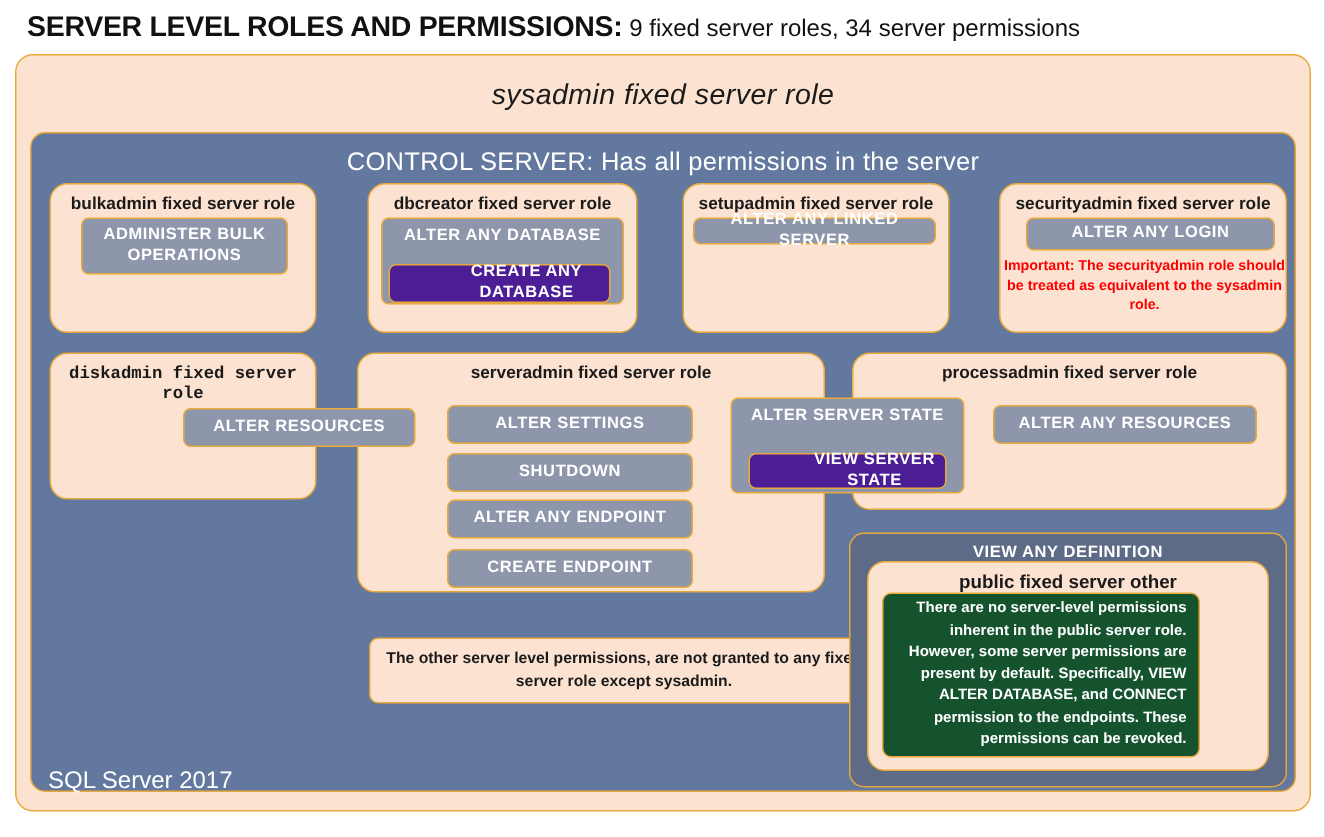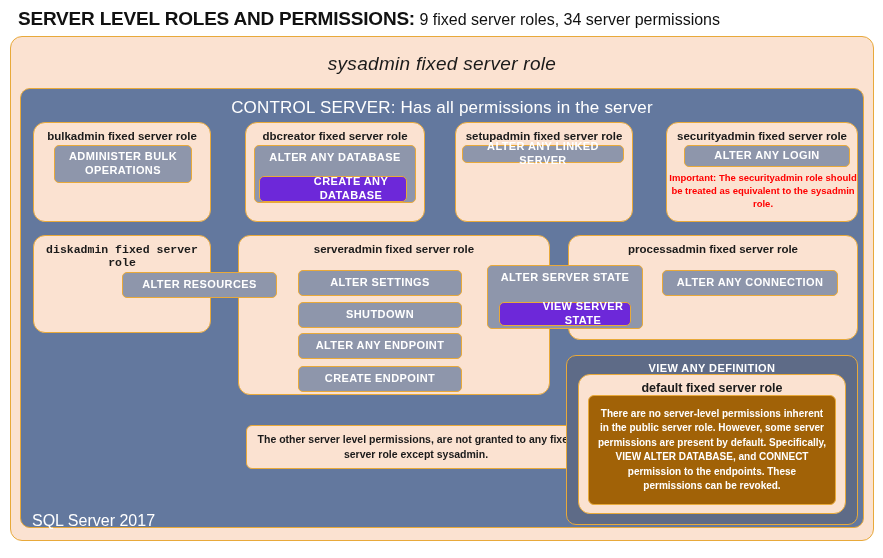--- a/index.html
+++ b/index.html
@@ -15,21 +15,21 @@
   
   .peach{background:#fbe2d1;border:1.6px solid #e8a93a;border-radius:12px;
          position:absolute;box-sizing:border-box;}
   .slate{background:#63789e;border:1.6px solid #e8a93a;border-radius:10px;
          position:absolute;box-sizing:border-box;}
   .perm{background:#8e96ab;border:1.5px solid #e8a93a;border-radius:5px;
         position:absolute;box-sizing:border-box;
         color:#ffffff;font-weight:700;font-size:11px;letter-spacing:.4px;
         display:flex;align-items:center;justify-content:center;text-align:center;
         line-height:1.25;}
-  .perm.dark{background:#6d28d9;padding-left:36px;}
+  .perm.dark{background:#4c1d95;padding-left:36px;}
   .rolelabel{position:absolute;width:100%;text-align:center;
              font-size:11.5px;font-weight:700;color:#1a1a1a;}
 
   
   #sysadmin-box{left:10px;top:36px;width:864px;height:505px;}
   #sysadmin-label{top:16px;font-size:19px;font-weight:400;color:#1a1a1a;
                   letter-spacing:.3px;font-style:italic;}
 
   
   #control-server-box{left:20px;top:88px;width:844px;height:440px;}
@@ -78,24 +78,24 @@
             line-height:1.4;padding:0 6px;}
 
   
   #view-any-definition-box{left:566px;top:355px;width:292px;height:170px;
       background:#5e6b87;border:1.6px solid #e8a93a;border-radius:10px;
       position:absolute;box-sizing:border-box;}
   #view-any-definition-label{top:6px;font-size:11px;font-weight:700;
       color:#ffffff;letter-spacing:.4px;}
   #public-box{left:578px;top:374px;width:268px;height:140px;}
   #public-label{top:6px;font-size:12.5px;font-weight:700;color:#1a1a1a;}
-  #public-note{left:588px;top:395px;width:248px;height:110px;
-      background:#a16207;border:1.5px solid #e8a93a;border-radius:6px;
+  #public-note{left:588px;top:395px;width:212px;height:110px;
+      background:#14532d;border:1.5px solid #e8a93a;border-radius:6px;
       position:absolute;box-sizing:border-box;
-      display:flex;align-items:center;justify-content:center;text-align:center;
+      display:flex;align-items:center;justify-content:center;text-align:right;
       color:#ffffff;font-size:10px;font-weight:700;line-height:1.45;padding:0 8px;}
 
   
   #footer-label{position:absolute;left:32px;top:512px;
       font-size:16px;color:#ffffff;font-weight:400;}
 </style>
 </head>
 <body>
 
 <div id="title-bar">
@@ -144,25 +144,25 @@
   <div class="rolelabel" style="top:7px">processadmin fixed server role</div>
 </div>
 
 <div class="perm" id="perm-alter-resources">ALTER RESOURCES</div>
 <div class="perm" id="perm-alter-settings">ALTER SETTINGS</div>
 <div class="perm" id="perm-shutdown">SHUTDOWN</div>
 <div class="perm" id="perm-alter-any-endpoint">ALTER ANY ENDPOINT</div>
 <div class="perm" id="perm-create-endpoint">CREATE ENDPOINT</div>
 <div class="perm" id="perm-alter-server-state">ALTER SERVER STATE</div>
 <div class="perm dark" id="perm-view-server-state">VIEW SERVER STATE</div>
-<div class="perm" id="perm-alter-any-connection">ALTER ANY CONNECTION</div>
+<div class="perm" id="perm-alter-any-connection">ALTER ANY RESOURCES</div>
 
 <div id="note-box">The other server level permissions, are not granted to any fixed server role except sysadmin.</div>
 
 <div id="view-any-definition-box">
   <div class="rolelabel" id="view-any-definition-label">VIEW ANY DEFINITION</div>
 </div>
 <div class="peach" id="public-box">
-  <div class="rolelabel" id="public-label">default fixed server role</div>
+  <div class="rolelabel" id="public-label">public fixed server other</div>
 </div>
 <div id="public-note">There are no server-level permissions inherent in the public server role. However, some server permissions are present by default. Specifically, VIEW ALTER DATABASE, and CONNECT permission to the endpoints. These permissions can be revoked.</div>
 
 <div id="footer-label">SQL Server 2017</div>
 
 </body></html>

